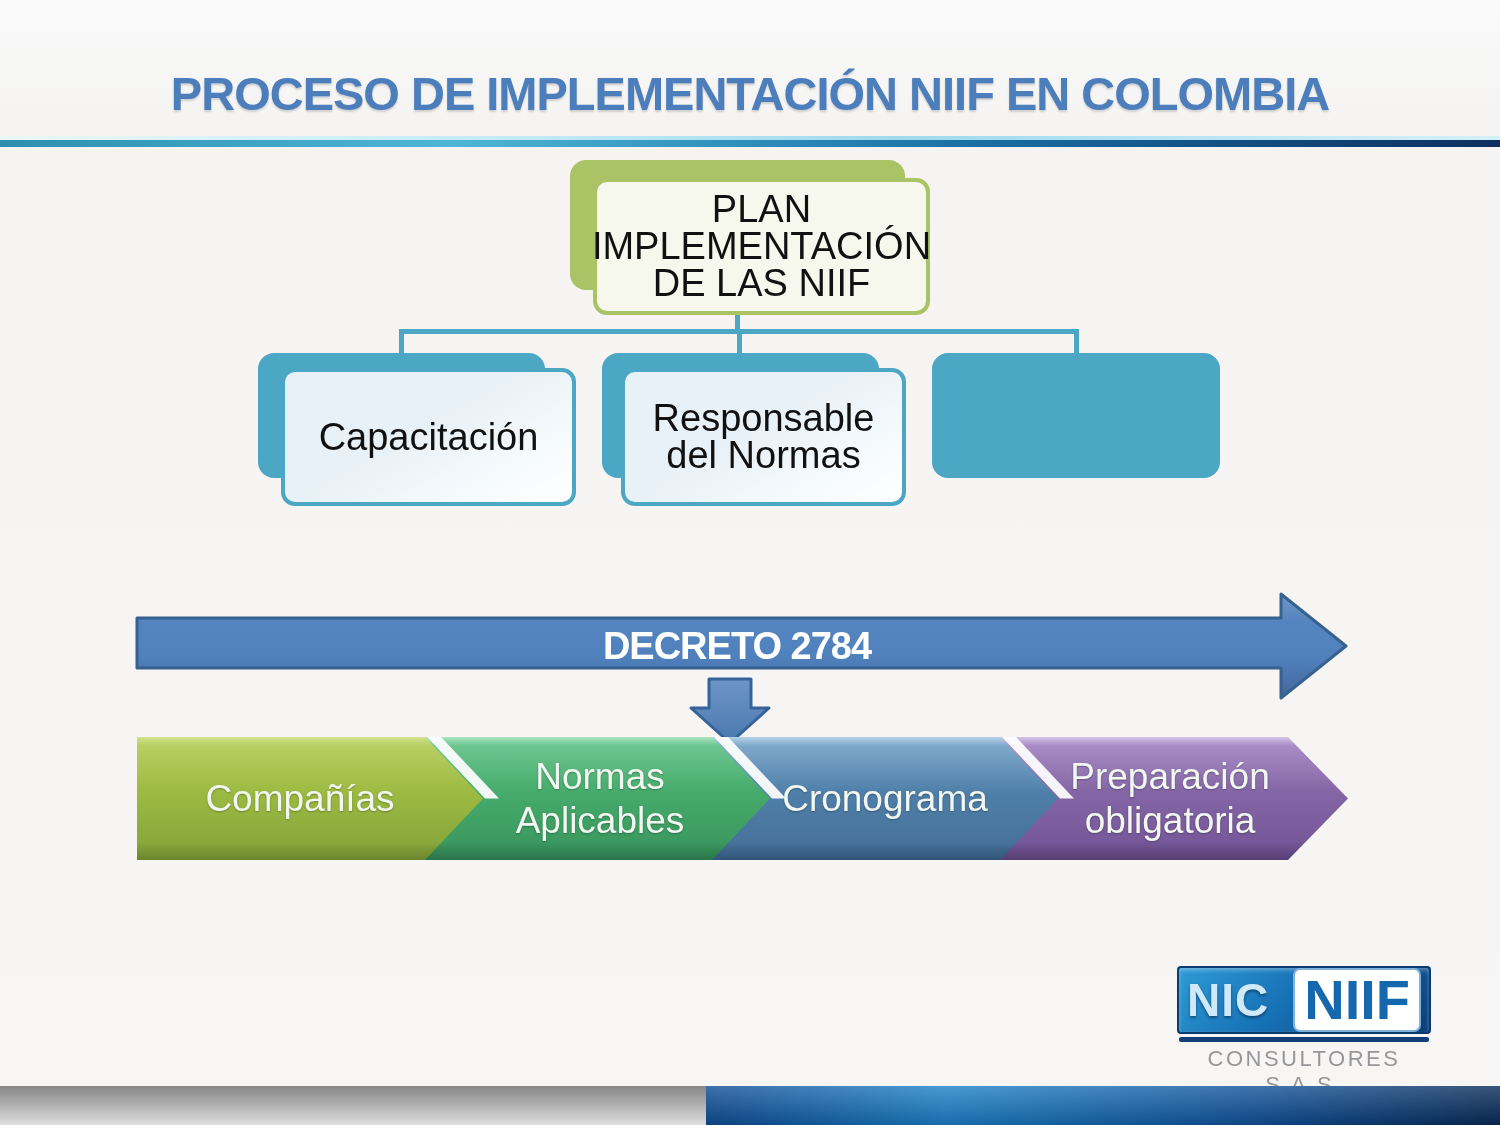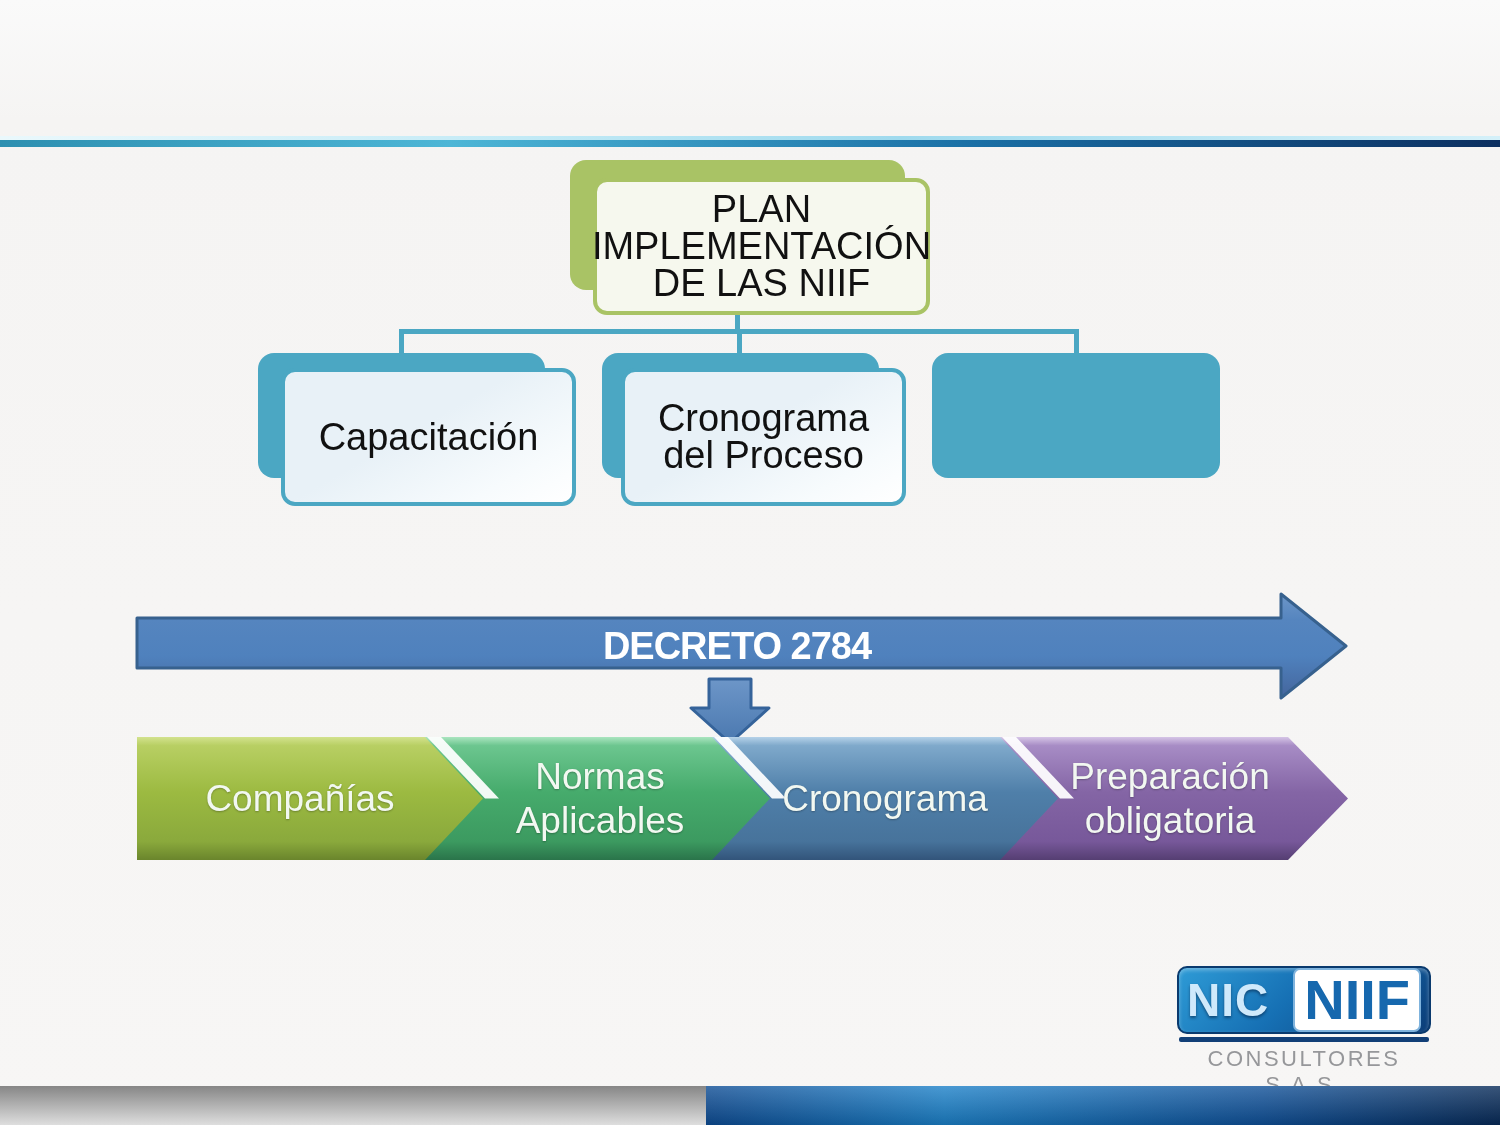--- a/index.html
+++ b/index.html
@@ -26,21 +26,21 @@
 
   
   .vector-layer{position:absolute;left:0;top:0;}
 
   
   .chev-label{position:absolute;top:737px;height:123px;display:flex;align-items:center;justify-content:center;
     text-align:center;color:#f2f8f1;font-size:37px;line-height:1.18;white-space:pre-line;
     text-shadow:0 1px 2px rgba(0,0,0,.28);}
 
   
-  .logo-badge{position:absolute;left:1177px;top:966px;width:254px;height:68px;border-radius:10px;
+  .logo-badge{position:absolute;left:1177px;top:966px;width:254px;height:68px;border-radius:4px;
     background:linear-gradient(135deg,#2e9bd6 0%,#1670b4 45%,#0b3d78 100%);
     border:2px solid #0a3a6e;box-sizing:border-box;display:flex;align-items:center;justify-content:space-between;
     padding:0 8px;box-shadow:inset 0 2px 4px rgba(255,255,255,.35);}
   .logo-nic{font-size:46px;font-weight:bold;color:#cfe9fb;letter-spacing:1px;
     text-shadow:0 2px 3px rgba(0,20,50,.5);}
   .logo-niif-box{background:#ffffff;border:2px solid #7fb3dd;border-radius:7px;padding:2px 9px;
     font-size:56px;font-weight:bold;color:#1668ae;line-height:1;}
   .logo-underline{position:absolute;left:1179px;top:1037px;width:250px;height:5px;background:#123f77;border-radius:2px;}
   .logo-subtitle{position:absolute;left:1167px;top:1046px;width:274px;text-align:center;
     font-size:22px;color:#96979a;letter-spacing:2.5px;}
@@ -50,20 +50,21 @@
     background:linear-gradient(to bottom,#868686,#dedede);}
   .strip-blue{position:absolute;left:706px;top:1086px;width:794px;height:39px;
     background:linear-gradient(to bottom,rgba(255,255,255,.20),rgba(0,0,0,.15)),
                linear-gradient(to right,#0d4c94,#1b80c8 30%,#0f5098 70%,#072a58);}
 </style>
 </head>
 <body>
 
 <div class="slide">
 
+  <div class="page-title">PROCESO DE IMPLEMENTACIÓN NIIF EN COLOMBIA</div>
   <div class="rule-light"></div>
   <div class="rule-dark"></div>
 
   <div class="connector" style="left:735px;top:313px;width:5px;height:20px;"></div>
   <div class="connector" style="left:399px;top:329px;width:680px;height:5px;"></div>
   <div class="connector" style="left:399px;top:329px;width:5px;height:40px;"></div>
   <div class="connector" style="left:737px;top:329px;width:5px;height:40px;"></div>
   <div class="connector" style="left:1074px;top:329px;width:5px;height:40px;"></div>
 
   <div class="box-back green" style="left:570px;top:160px;width:335px;height:130px;"></div>
@@ -71,21 +72,21 @@
     <span>PLAN IMPLEMENTACIÓN DE LAS NIIF</span>
   </div>
 
   <div class="box-back teal" style="left:258px;top:353px;width:287px;height:125px;"></div>
   <div class="box-front teal" style="left:281px;top:368px;width:295px;height:138px;">
     <span>Capacitación</span>
   </div>
 
   <div class="box-back teal" style="left:602px;top:353px;width:277px;height:125px;"></div>
   <div class="box-front teal" style="left:621px;top:368px;width:285px;height:138px;">
-    <span>Cronograma del Proceso</span>
+    <span>Responsable del Normas</span>
   </div>
 
   <div class="box-back teal" style="left:932px;top:353px;width:288px;height:125px;"></div>
 
   <svg class="vector-layer" width="1500" height="1125" viewBox="0 0 1500 1125">
     <defs>
       <linearGradient id="gArrow" gradientUnits="userSpaceOnUse" x1="0" y1="594" x2="0" y2="698">
         <stop offset="0" stop-color="#6d96c8"></stop>
           <stop offset="0.25" stop-color="#5585bf"></stop>
         <stop offset="0.6" stop-color="#4f81bd"></stop>

